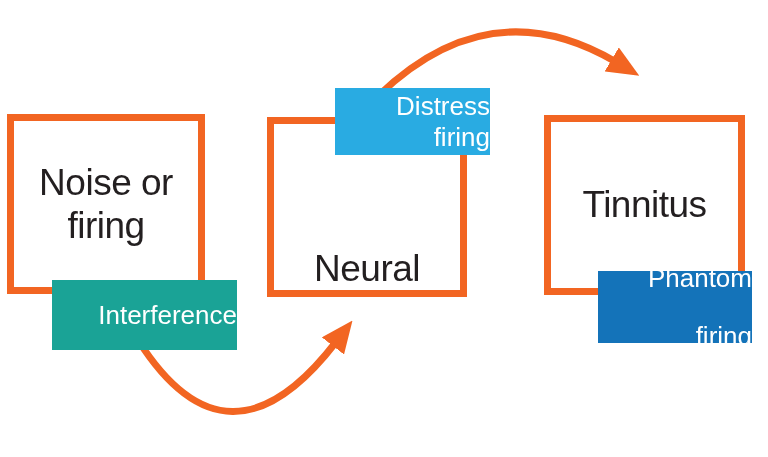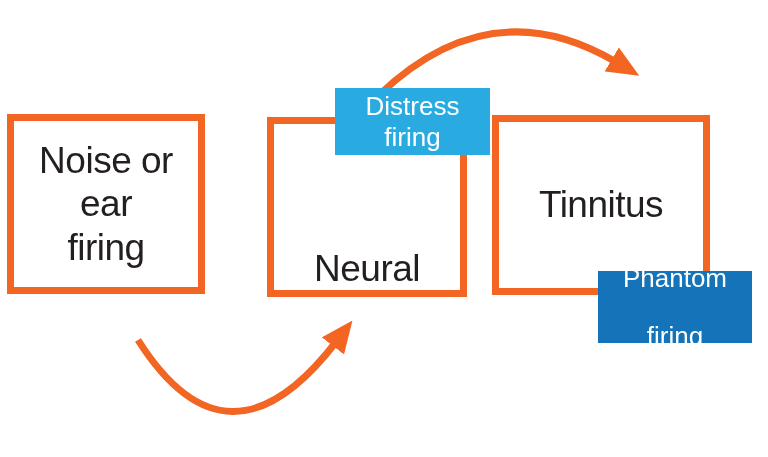--- a/index.html
+++ b/index.html
@@ -44,70 +44,72 @@
     font-size: 37px;
     line-height: 1.17;
     text-align: center;
     letter-spacing: -0.5px;
   }
   .tag {
     position: absolute;
     box-sizing: border-box;
     display: flex;
     flex-direction: column;
-    align-items: center;
+    align-items: flex-end;
     justify-content: center;
     z-index: 3;
     color: var(--text-light);
     font-size: 26px;
     line-height: 1.16;
     text-align: center;
   }
   .tag-interference { left: 52px;  top: 280px; width: 185px; height: 70px; background: var(--teal); }
   .tag-distress     { left: 335px; top: 88px;  width: 155px; height: 67px; background: var(--light-blue); }
   .tag-phantom      { left: 598px; top: 271px; width: 154px; height: 72px; background: var(--dark-blue); gap: 28px; }
   #stage-box-1 { left: 7px;   top: 114px; width: 198px; height: 180px; }
   #stage-box-2 { left: 267px; top: 117px; width: 200px; height: 180px; align-items: flex-end; }
-  #stage-box-3 { left: 492px; top: 115px; width: 218px; height: 180px; }
+  #stage-box-3 { left: 544px; top: 115px; width: 201px; height: 180px; }
 </style>
 </head>
 <body>
 
 <div class="canvas">
 
   <svg class="arrows" viewBox="0 0 768 457" xmlns="http://www.w3.org/2000/svg" aria-hidden="true">
     <defs>
       <marker id="arrowhead" markerUnits="userSpaceOnUse" markerWidth="32" markerHeight="28" refX="5" refY="14" orient="auto">
         <path d="M0,0 L32,14 L0,28 Z" style="fill: var(--orange)"></path>
       </marker>
     </defs>
     <path class="arrow-path" d="M 138 340 Q 228 482 336 342" marker-end="url(#arrowhead)"></path>
     <path class="arrow-path" d="M 378 96 Q 490 -12 616 62" marker-end="url(#arrowhead)"></path>
   </svg>
 
   <div class="stage-box" id="stage-box-1">
     <div class="stage-label">
       <div>Noise or</div>
-      <div>ear</div>
       <div>firing</div>
     </div>
   </div>
 
   <div class="stage-box" id="stage-box-2">
     <div class="stage-label">
       <div>Neural</div>
     </div>
   </div>
 
   <div class="stage-box" id="stage-box-3">
     <div class="stage-label">
       <div>Tinnitus</div>
     </div>
   </div>
 
+  <div class="tag tag-interference">
+    <div>Interference</div>
+  </div>
 
   <div class="tag tag-distress">
     <div>Distress</div>
     <div>firing</div>
   </div>
 
   <div class="tag tag-phantom">
     <div>Phantom</div>
     <div>firing</div>
   </div>

